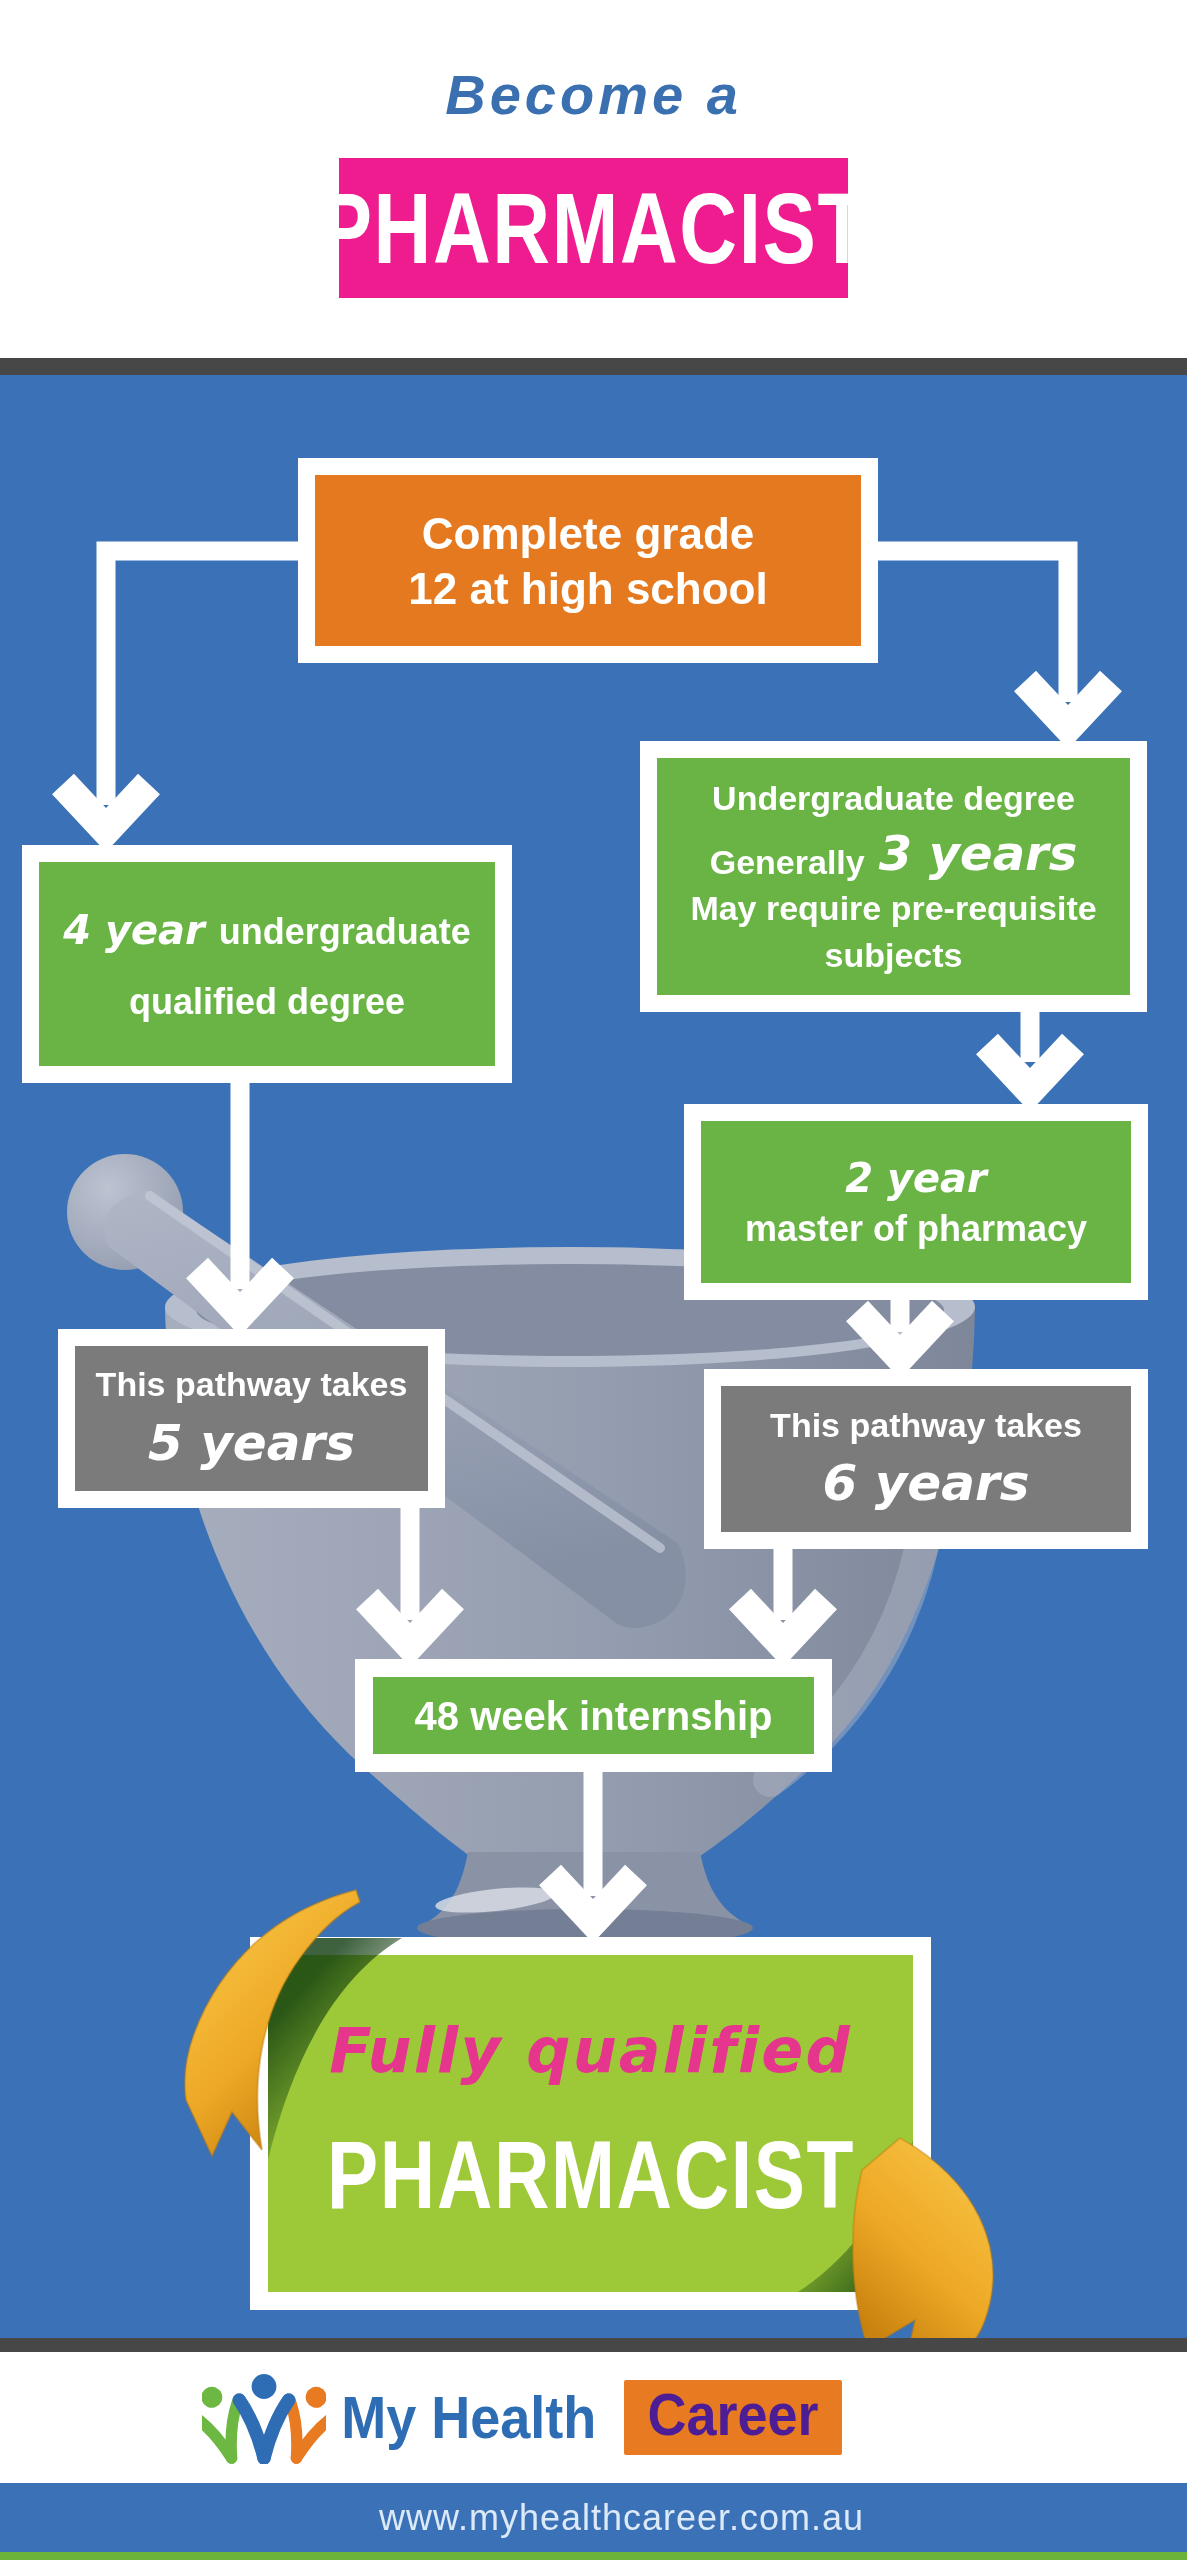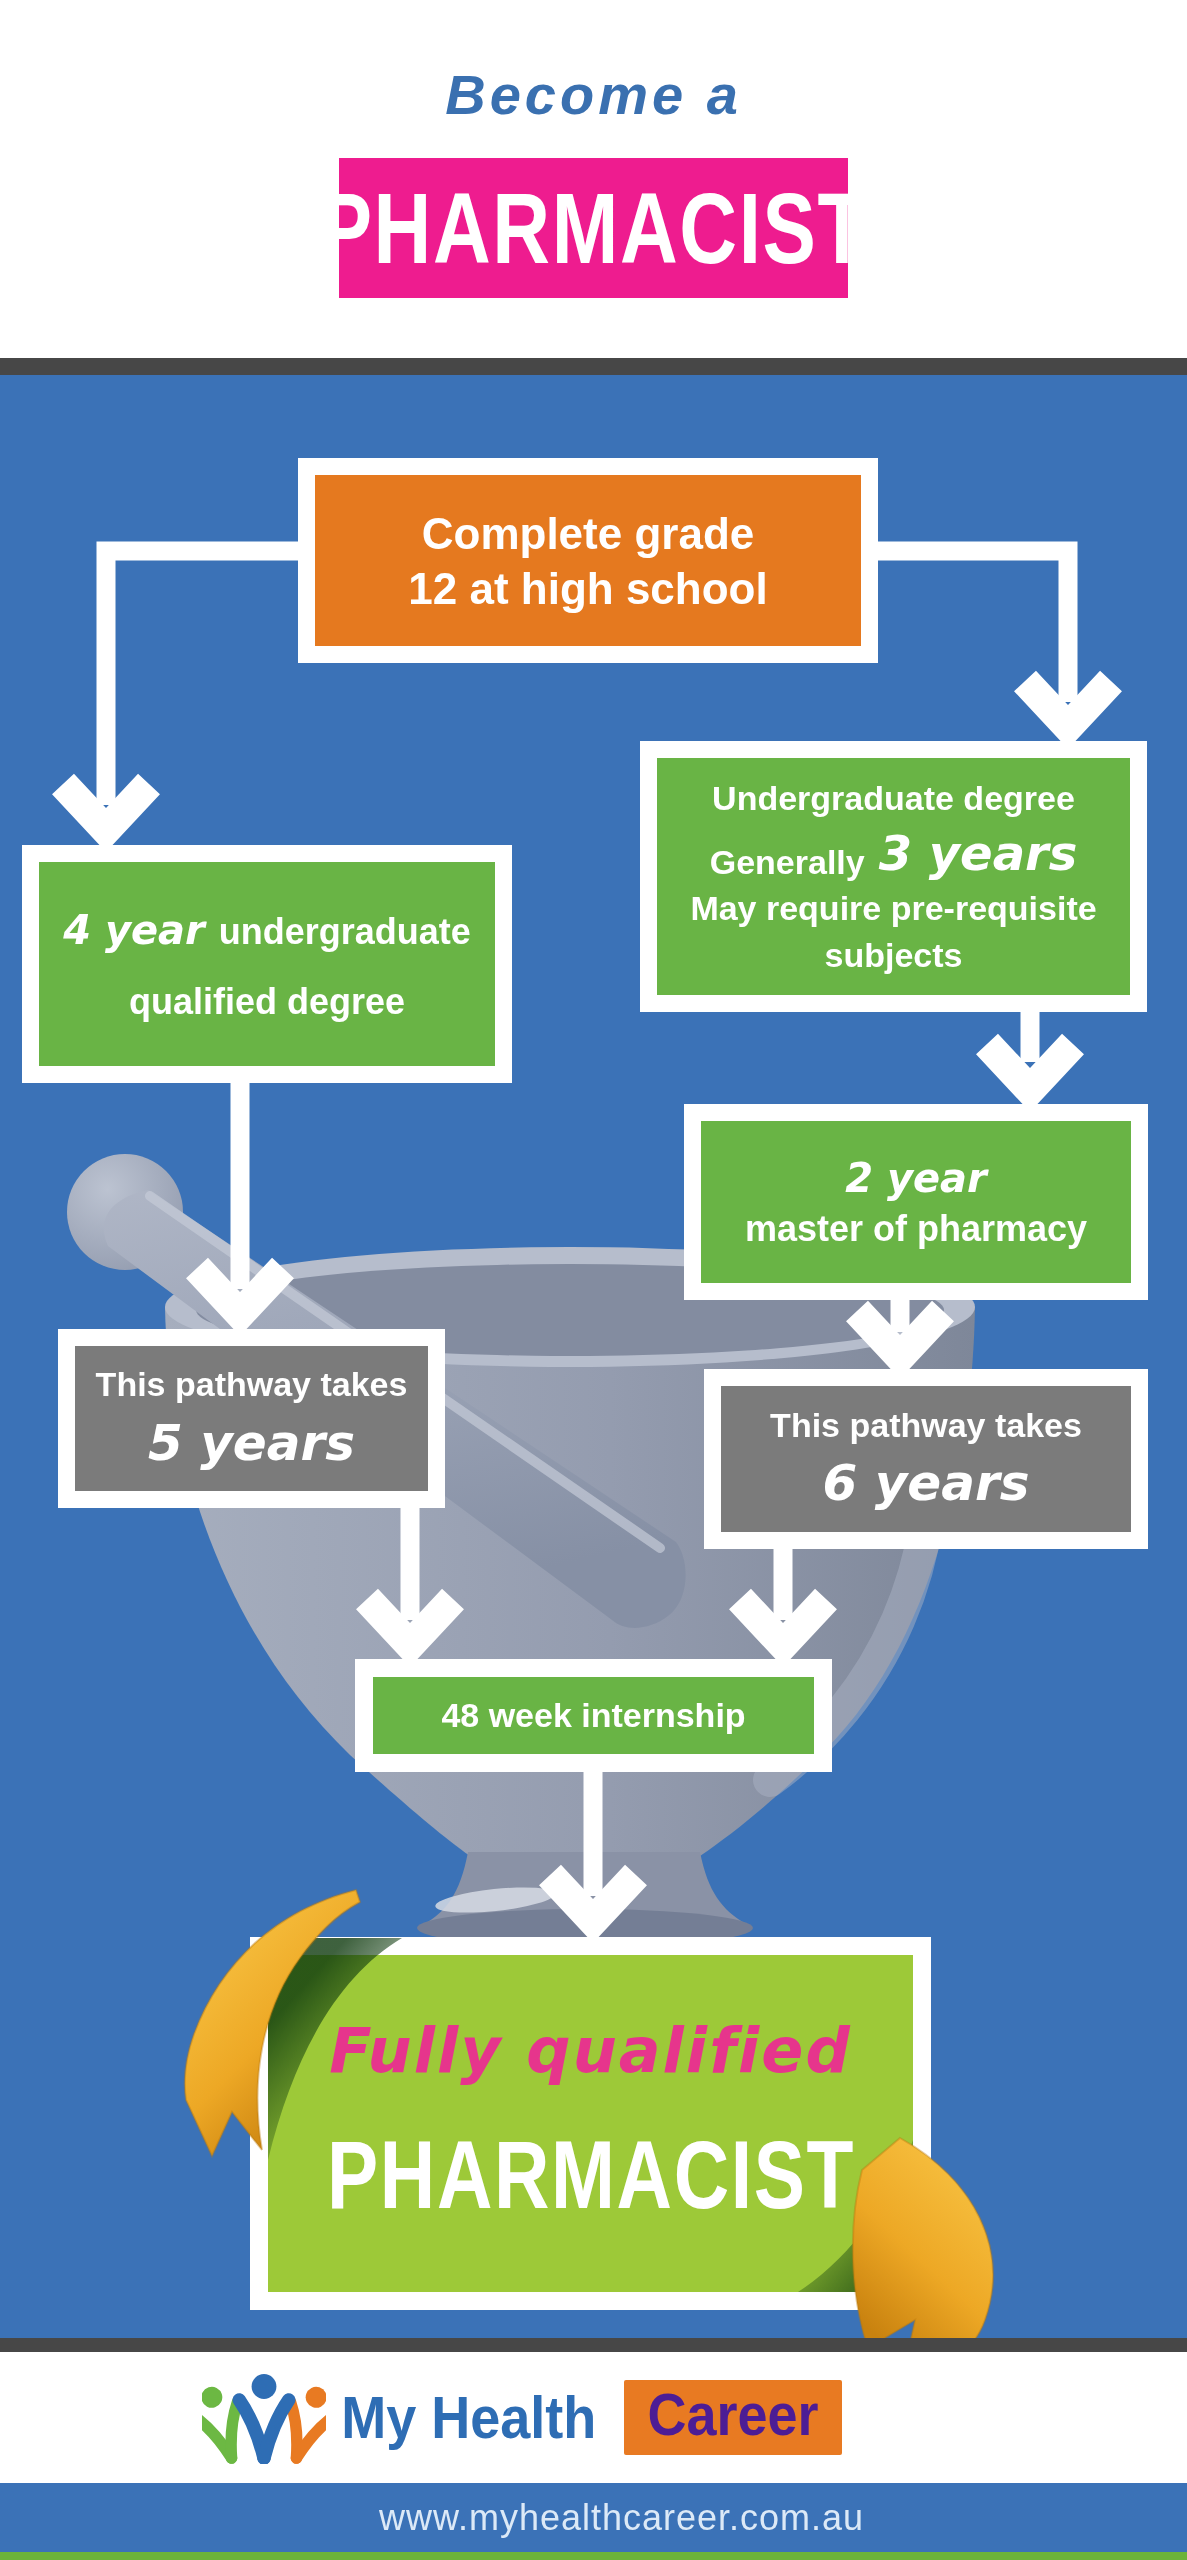--- a/index.html
+++ b/index.html
@@ -24,21 +24,21 @@
                align-items:center;justify-content:center;text-align:center;color:#ffffff;
                font-weight:700;line-height:1.25;}
   .bg-orange{background:#E5791F;}
   .bg-green{background:#69B445;}
   .bg-gray{background:#7B7B7B;}
   .bg-lime{background:#9DC938;}
   .script{font-family:"DejaVu Sans",sans-serif;font-style:italic;font-weight:700;}
   .t44{font-size:44px;}
   .t36{font-size:36px;}
   .t34{font-size:34px;}
-  .t40{font-size:34px;}
+  .t40{font-size:40px;}
   .em52{font-size:40px;}
   .em48{font-size:48px;}
   .em50{font-size:50px;}
   .row{display:flex;align-items:baseline;justify-content:center;}
   
   .result-em{font-size:62px;color:#E6358C;letter-spacing:2px;}
   .result-title{display:inline-block;transform:scaleX(.8);font-weight:700;font-size:96px;
                 color:#ffffff;letter-spacing:2px;white-space:nowrap;}
   
   .footer-white{left:0;top:2352px;width:1044px;height:131px;background:#ffffff;

